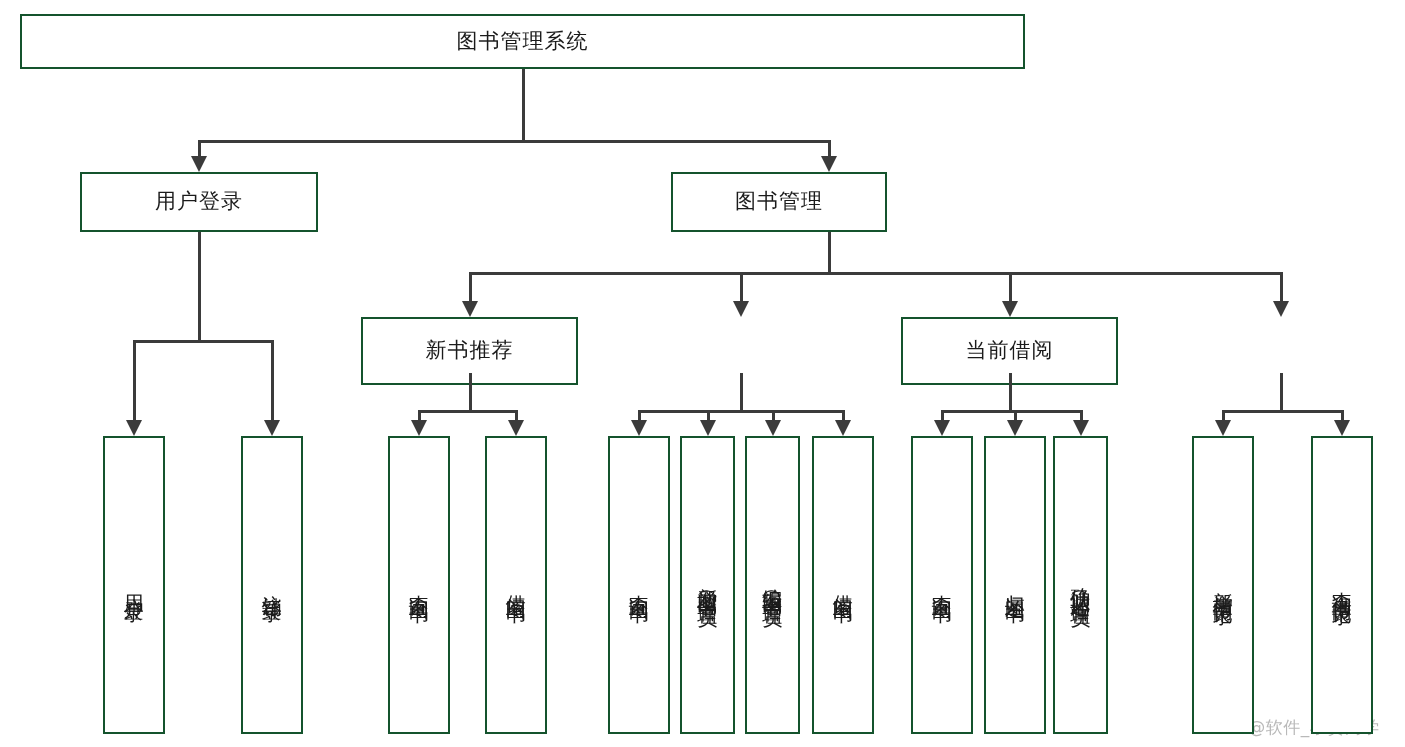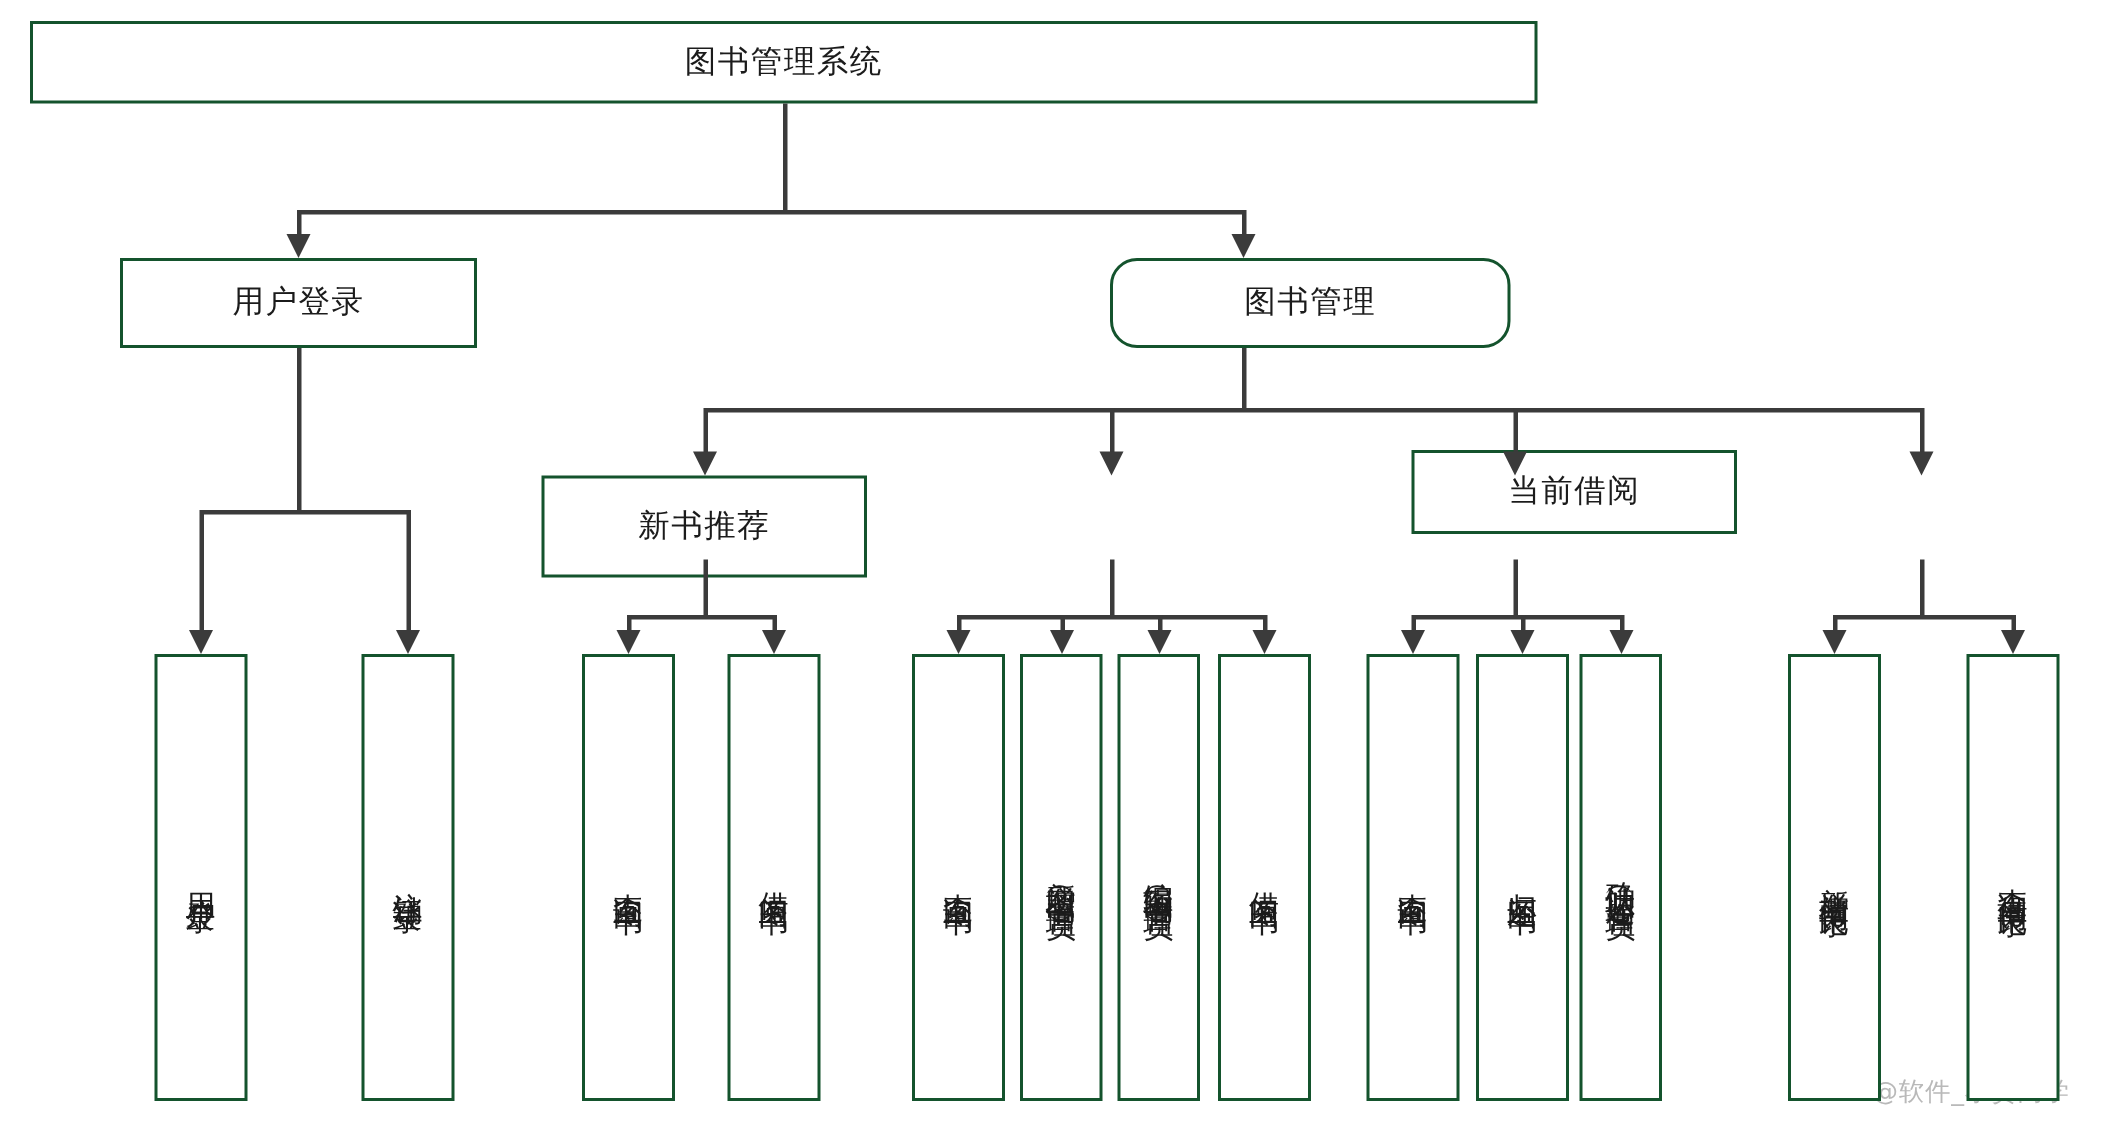--- a/index.html
+++ b/index.html
@@ -74,27 +74,27 @@
 
 <div id="canvas">
 
   <div class="watermark" style="left: 1192px; top: 716px;">CSDN @软件_小贺同学</div>
 <div class="node horiz" style="left: 20px; top: 14px; width: 1005px; height: 55px;">
       <span class="txt">图书管理系统</span>
     </div>
     <div class="node horiz" style="left: 80px; top: 172px; width: 238px; height: 60px;">
       <span class="txt">用户登录</span>
     </div>
-    <div class="node horiz" style="left: 740px; top: 172px; width: 267px; height: 60px; border-radius: 18px;">
+    <div class="node horiz" style="left: 671px; top: 172px; width: 216px; height: 60px;">
       <span class="txt">图书管理</span>
     </div>
     <div class="node horiz" style="left: 361px; top: 317px; width: 217px; height: 68px;">
       <span class="txt">新书推荐</span>
     </div>
-    <div class="node horiz" style="left: 901px; top: 300px; width: 217px; height: 56px; margin-left: 40px;">
+    <div class="node horiz" style="left: 901px; top: 317px; width: 217px; height: 68px;">
       <span class="txt">当前借阅</span>
     </div>
     <div class="node vert" style="left: 103px; top: 436px; width: 62px; height: 298px;">
       <span class="txt">用户登录</span>
     </div>
     <div class="node vert" style="left: 241px; top: 436px; width: 62px; height: 298px;">
       <span class="txt">注销登录</span>
     </div>
     <div class="node vert" style="left: 388px; top: 436px; width: 62px; height: 298px;">
       <span class="txt">查询图书</span>

